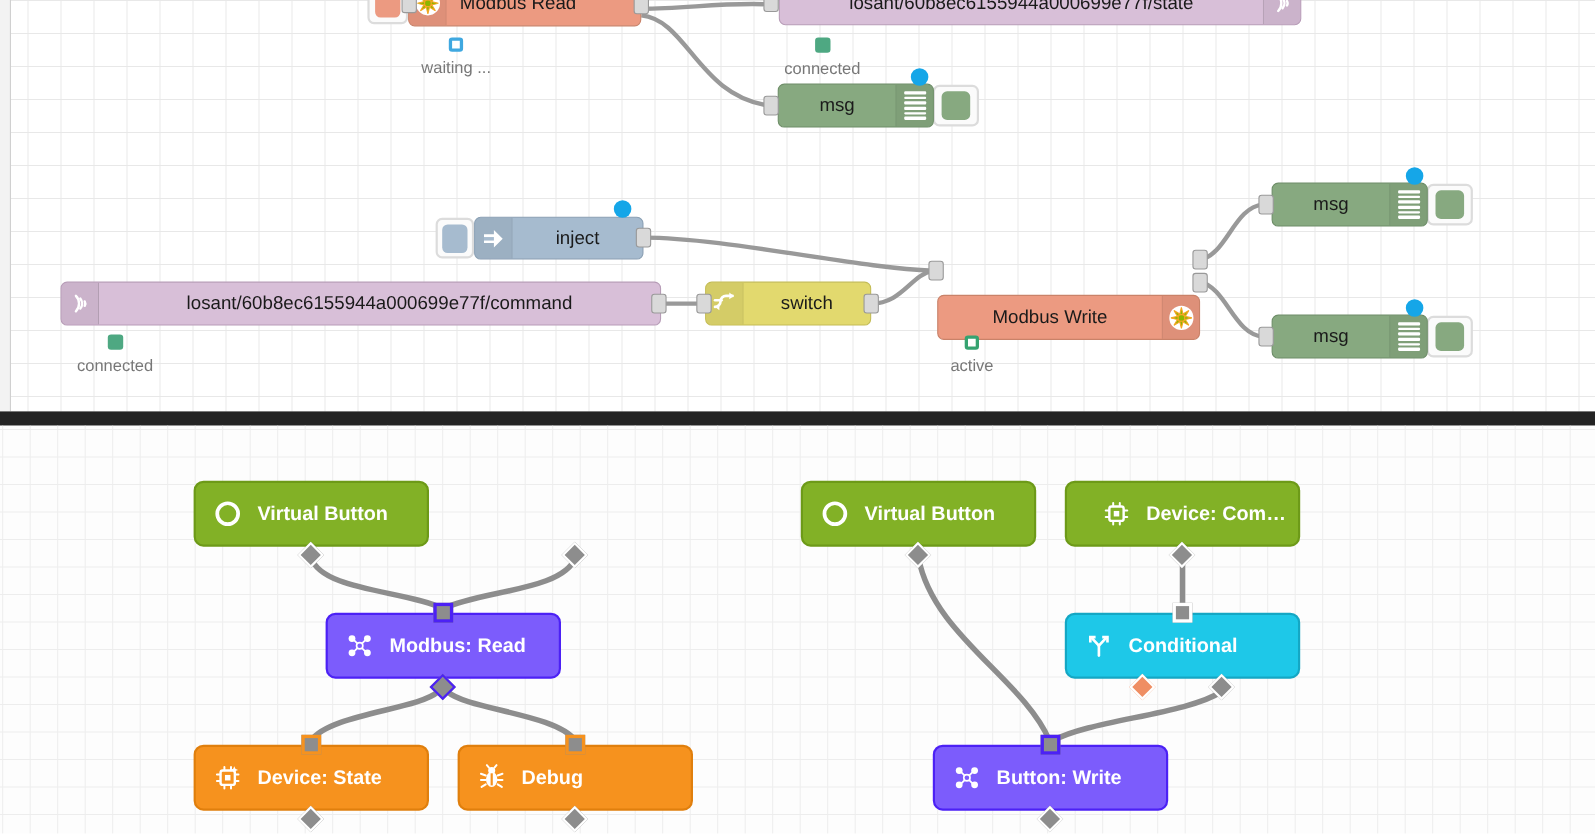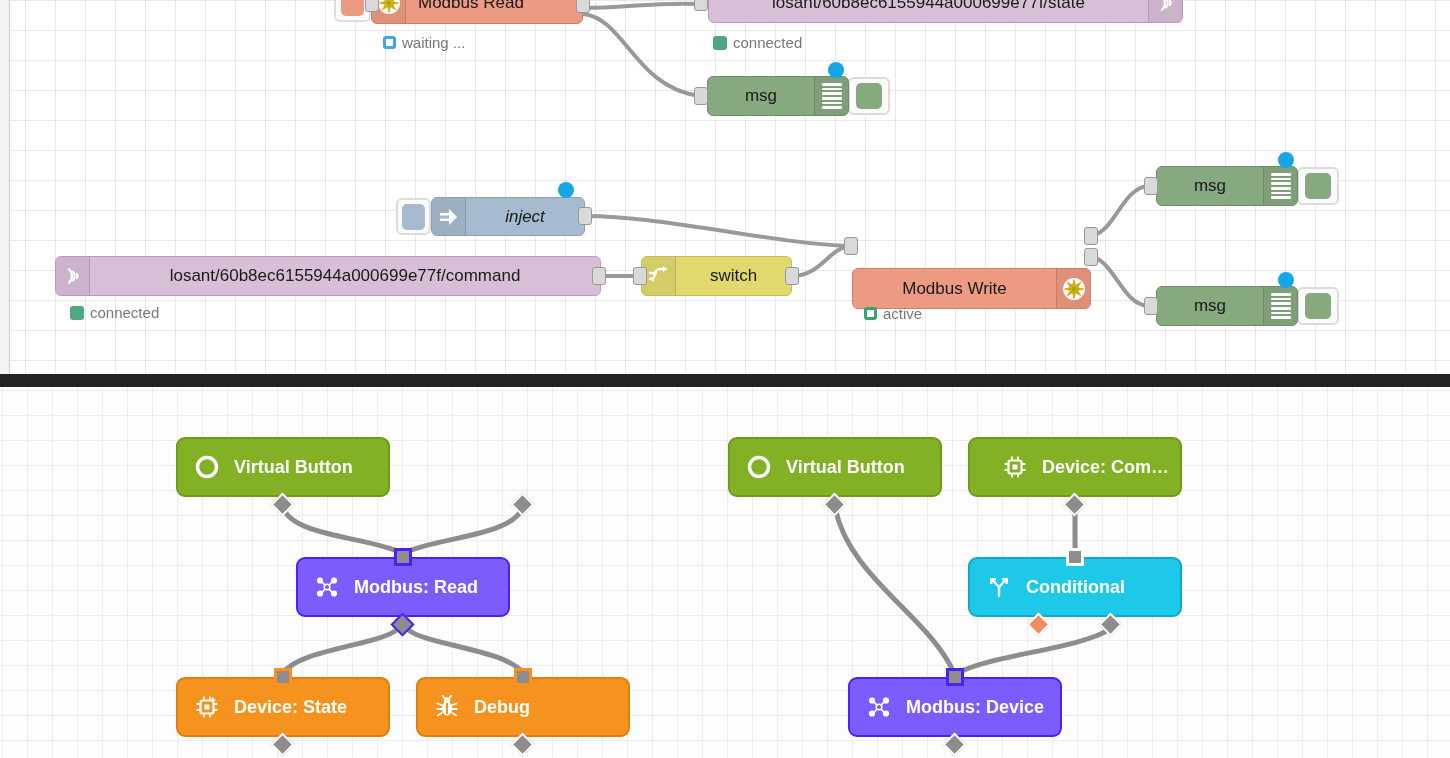--- a/index.html
+++ b/index.html
@@ -74,20 +74,21 @@
     background: #d9d9d9;
     border: 1px solid #999;
     border-radius: 3px;
     box-sizing: border-box;
   }
   .nr-status {
     position: absolute;
     display: flex; align-items: center; gap: 6px;
     font-size: 15px; color: #777;
     white-space: nowrap;
+    flex-direction: column;
   }
   .nr-dot-blue {
     width: 13px; height: 13px; border: 3px solid #3fa8e0;
     background: #fff; border-radius: 3px; box-sizing: border-box;
   }
   .nr-dot-green-sq {
     width: 13px; height: 13px; border: 3px solid #36a371;
     background: #fff; border-radius: 3px; box-sizing: border-box;
   }
   .nr-dot-green-fill {
@@ -278,21 +279,21 @@
             <i></i>
         </div>
       </div>
     </div>
     <div class="nr-port" style="left:694px; top:87px;"></div>
     <div class="nr-blue-bubble" style="left:828px; top:62px;"></div>
 
     <div class="nr-button-pad" style="left:396px; top:198px; width:35px; height:37px;">
       <div class="nr-button-inner" style="background:#a6bbcf;"></div>
     </div>
-    <div class="nr-node nr-inject" style="left:431px; top:197px; width:154px; height:39px;font-style:italic;">
+    <div class="nr-node nr-inject" style="left:431px; top:197px; width:154px; height:39px;">
       <div class="nr-icon-box left">
         <svg width="22" height="20" viewBox="0 0 22 20">
           <path d="M2 6 h9 v-4 l8 8 l-8 8 v-4 h-9 z" fill="#fff"></path>
           <rect x="2" y="8.5" width="9" height="3.2" fill="#a6bbcf"></rect>
         </svg>
       </div>
       <div class="nr-label" style="flex:1; text-align:center;">inject</div>
     </div>
     <div class="nr-port" style="left:578px; top:207px;"></div>
     <div class="nr-blue-bubble" style="left:558px; top:182px;"></div>
@@ -558,19 +559,19 @@
             <circle cx="6" cy="6.5" r="3.1"></circle>
             <circle cx="20" cy="6.5" r="3.1"></circle>
             <circle cx="6" cy="19.5" r="3.1"></circle>
             <circle cx="20" cy="19.5" r="3.1"></circle>
             <rect x="4.5" y="12.3" width="17" height="1.6" transform="rotate(45 13 13)"></rect>
             <rect x="4.5" y="12.3" width="17" height="1.6" transform="rotate(-45 13 13)"></rect>
           </g>
           <circle cx="13" cy="13" r="2.1" fill="#7c5cfc"></circle>
         </svg>
       </span>
-      <span class="ls-txt">Modbus: Device</span>
+      <span class="ls-txt">Button: Write</span>
     </div>
     <div class="ls-port-in sel" style="left:946px; top:281px;"></div>
     <div class="ls-port-out" style="left:946px; top:349px;"></div>
 
   </div>
 </div>
 
 </body></html>

